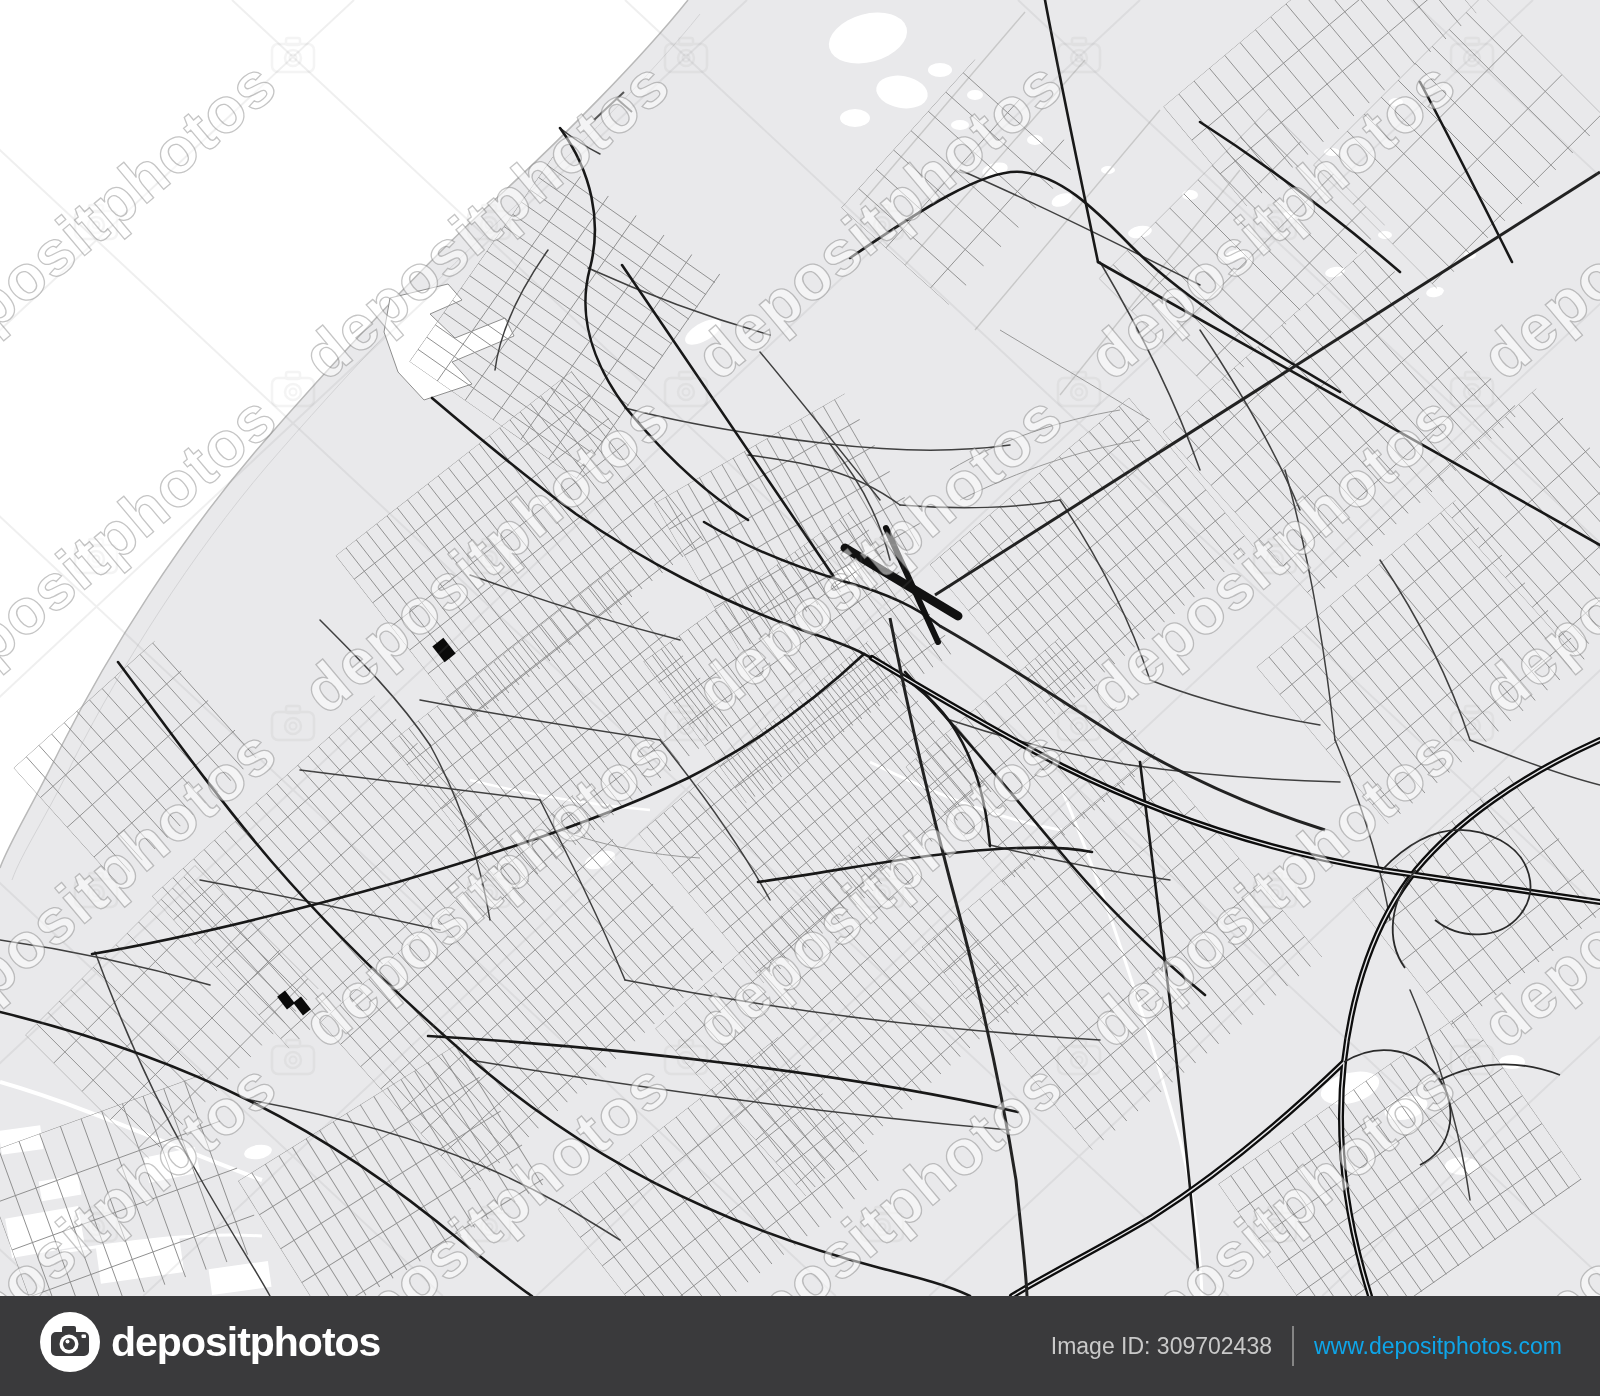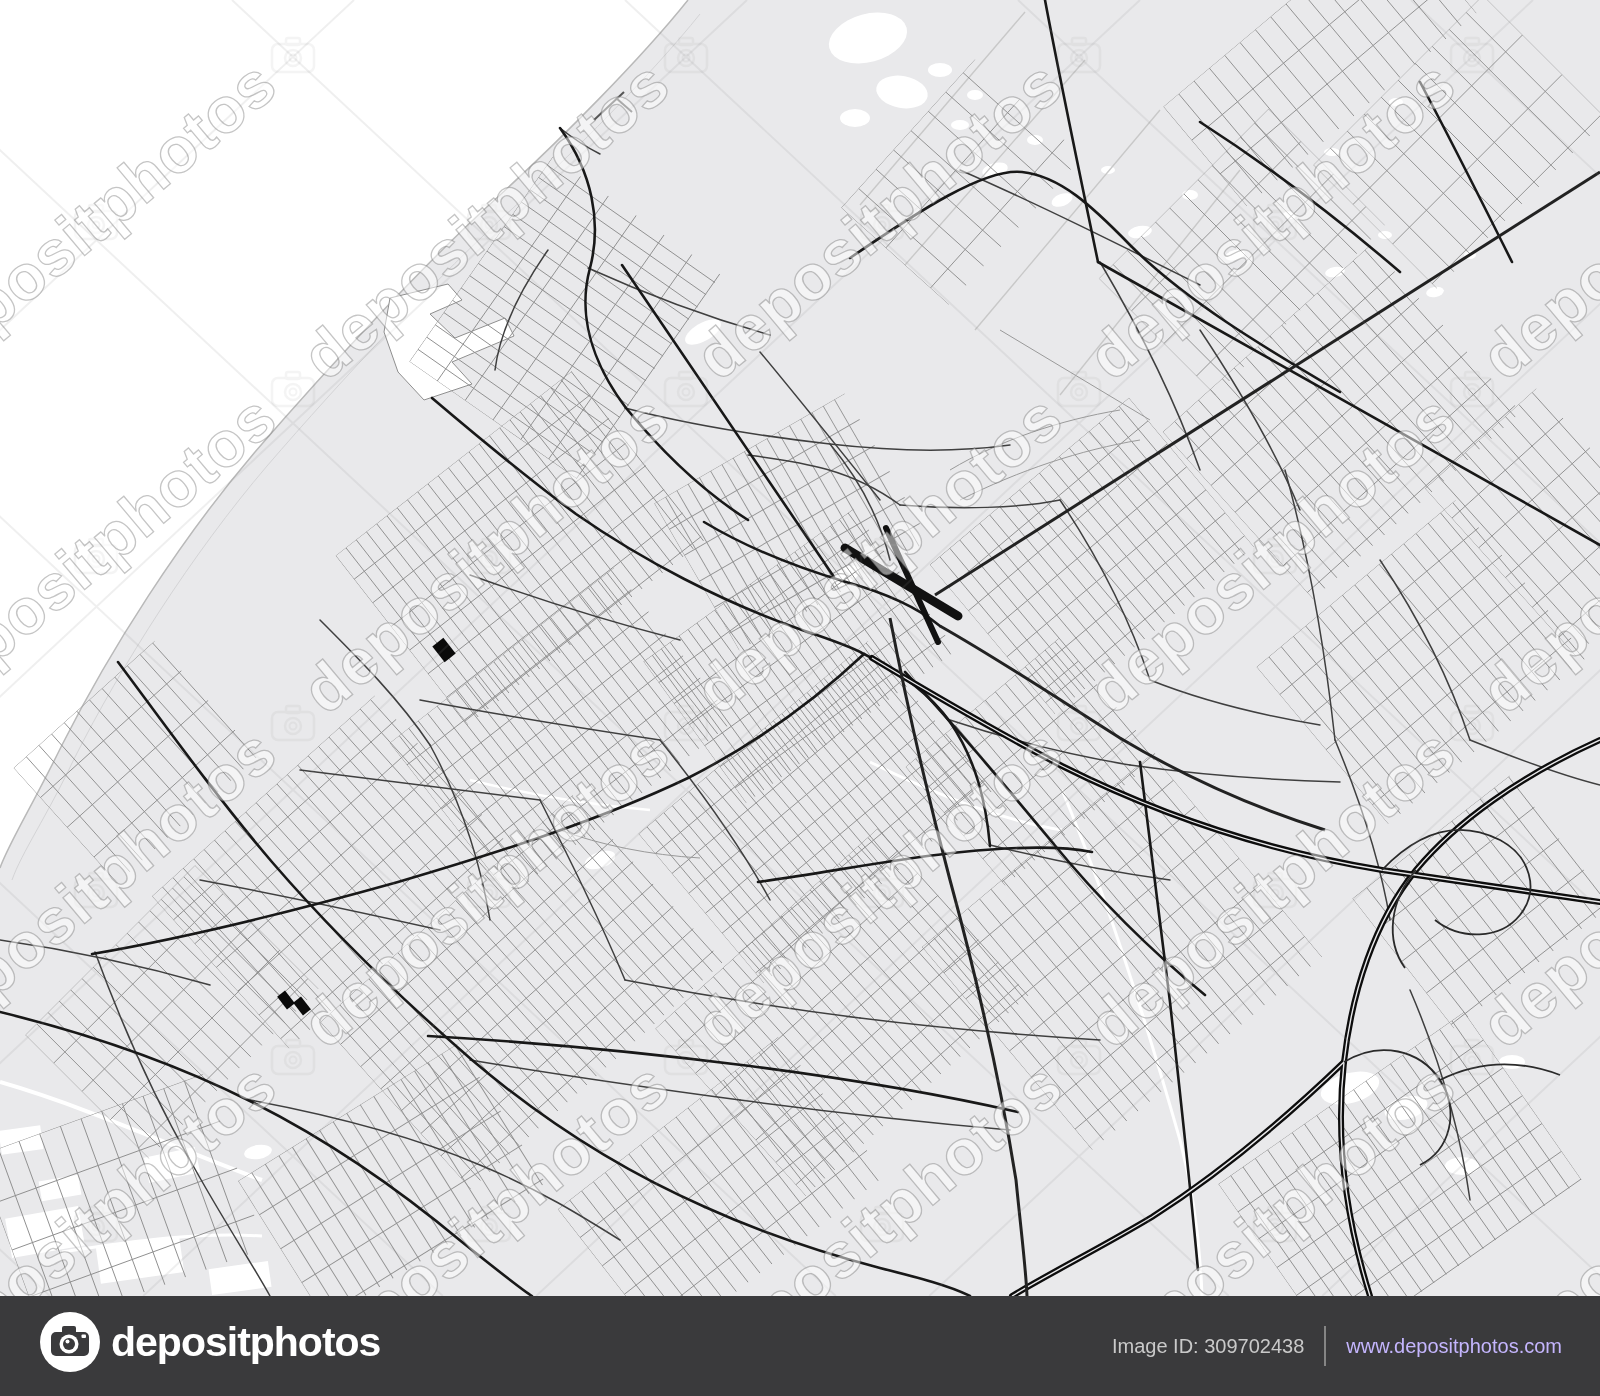--- a/index.html
+++ b/index.html
@@ -4,22 +4,22 @@
 <style>
   html,body{margin:0;padding:0;background:#666;}
   .stage{position:relative;width:1600px;height:1396px;overflow:hidden;
          background:#e9e9eb;font-family:"Liberation Sans",sans-serif;}
   #map{position:absolute;left:0;top:0;display:block;}
   .footer{position:absolute;left:0;top:1296px;width:1600px;height:100px;background:#3a3a3c;}
   .brand{position:absolute;left:38px;top:14px;display:flex;align-items:center;gap:9px;}
   .brand svg{display:block;}
   .wordmark{color:#ffffff;font-size:41px;font-weight:bold;letter-spacing:-1px;line-height:64px;}
   .meta{position:absolute;right:38px;top:0;height:100%;display:flex;align-items:center;gap:20px;
-        font-size:20px;color:#c9c9c9;}
-  .meta .site{color:#c4b5fd;}
+        font-size:23px;color:#c9c9c9;}
+  .meta .site{color:#0ea5e9;}
   .vdiv{width:2px;height:40px;background:#858585;}
 </style>
 </head>
 <body>
 
 <div class="stage">
   <svg id="map" width="1600" height="1296" viewBox="0 0 1600 1296">
       <rect x="0" y="0" width="1600" height="1296" fill="#e9e9eb"></rect>
       <g>
         <path d="M688,0 C640,60 560,140 500,195 C430,258 330,365 255,452 C180,540 110,650 62,745 C30,810 8,845 0,868 L0,0 Z" fill="#ffffff"></path>

